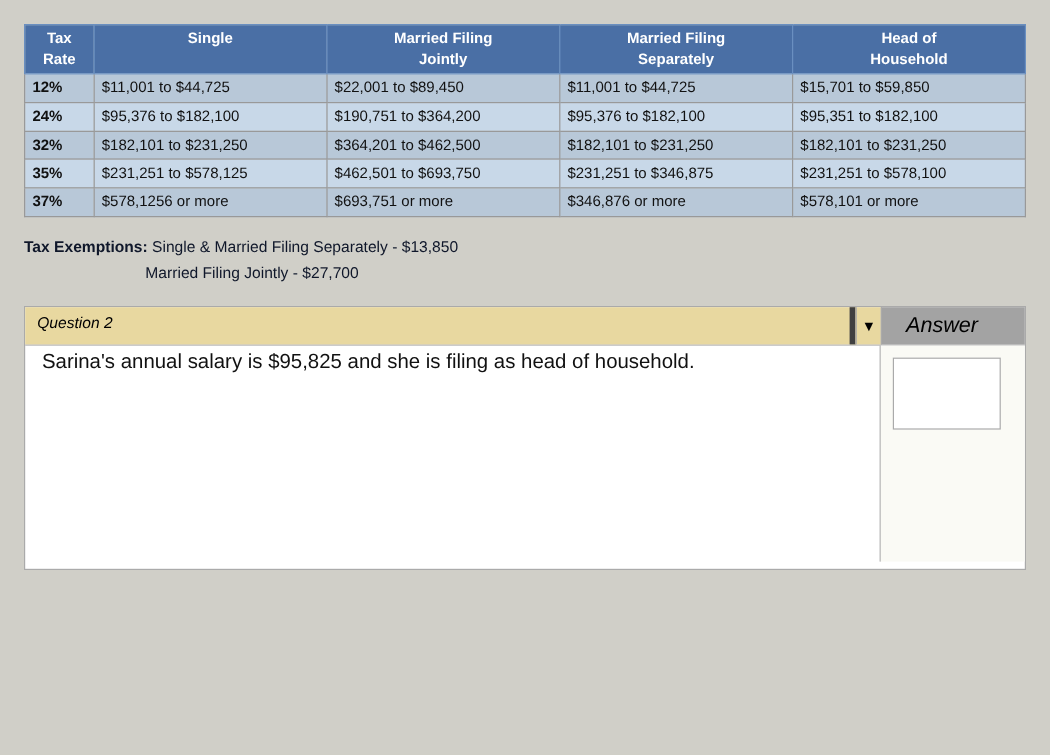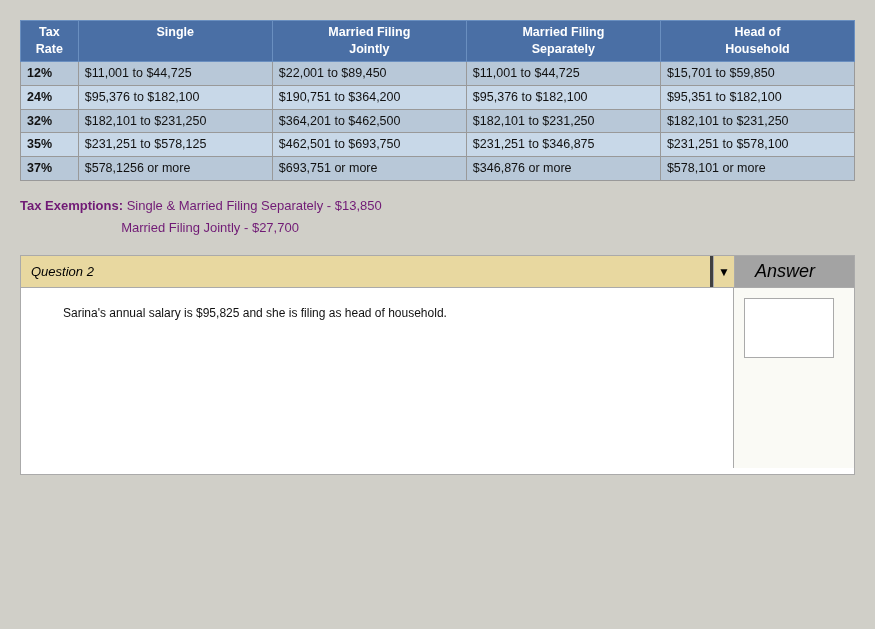--- a/index.html
+++ b/index.html
@@ -51,21 +51,21 @@
       color: #111;
     }
     .rate-cell {
       font-weight: bold;
       color: #222;
     }
     
     .exemptions {
       margin: 10px 0 16px 0;
       font-size: 13px;
-      color: #701a75;
+      color: #0f172a;
       line-height: 1.7;
     }
     .exemptions span.label {
       font-weight: bold;
     }
     
     .question-container {
       background: #fff;
       border: 1px solid #aaa;
       width: 100%;
@@ -74,22 +74,21 @@
     .question-header {
       display: flex;
       align-items: stretch;
       border-bottom: 1px solid #aaa;
     }
     .question-label-area {
       background: #e8d8a0;
       padding: 5px 10px;
       flex: 1;
       display: flex;
-      align-items: center;
-      border-right: 3px solid #404040;
+      border-right: 5px solid #404040;
       font-size: 13px;
       font-style: italic;
     }
     .question-dropdown {
       background: #e8d8a0;
       padding: 5px 4px;
       border: none;
       border-left: 1px solid #aaa;
       font-size: 12px;
       cursor: pointer;
@@ -104,26 +103,25 @@
       border-left: 1px solid #aaa;
       font-size: 18px;
       font-style: italic;
     }
     .question-body {
       display: flex;
       min-height: 180px;
     }
     .question-text-area {
       flex: 1;
-      padding: 16px 14px;
-      font-size: 12px;
+      padding: 0 14px;
+      font-size: 17px;
       color: #111;
       line-height: 1.6;
       border-right: 1px solid #aaa;
-      margin-left: 28px;
     }
     .answer-input-area {
       min-width: 120px;
       padding: 10px;
       background: #fafaf5;
       border: none;
     }
     .answer-box {
       width: 90px;
       height: 60px;

